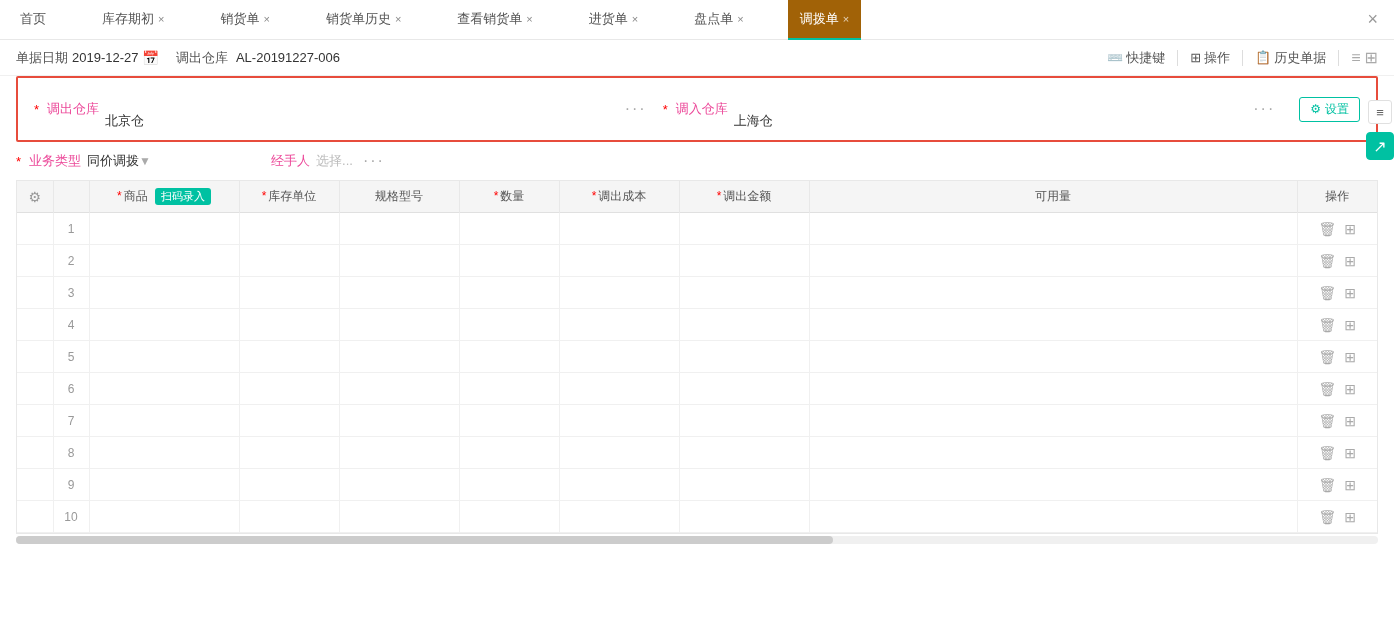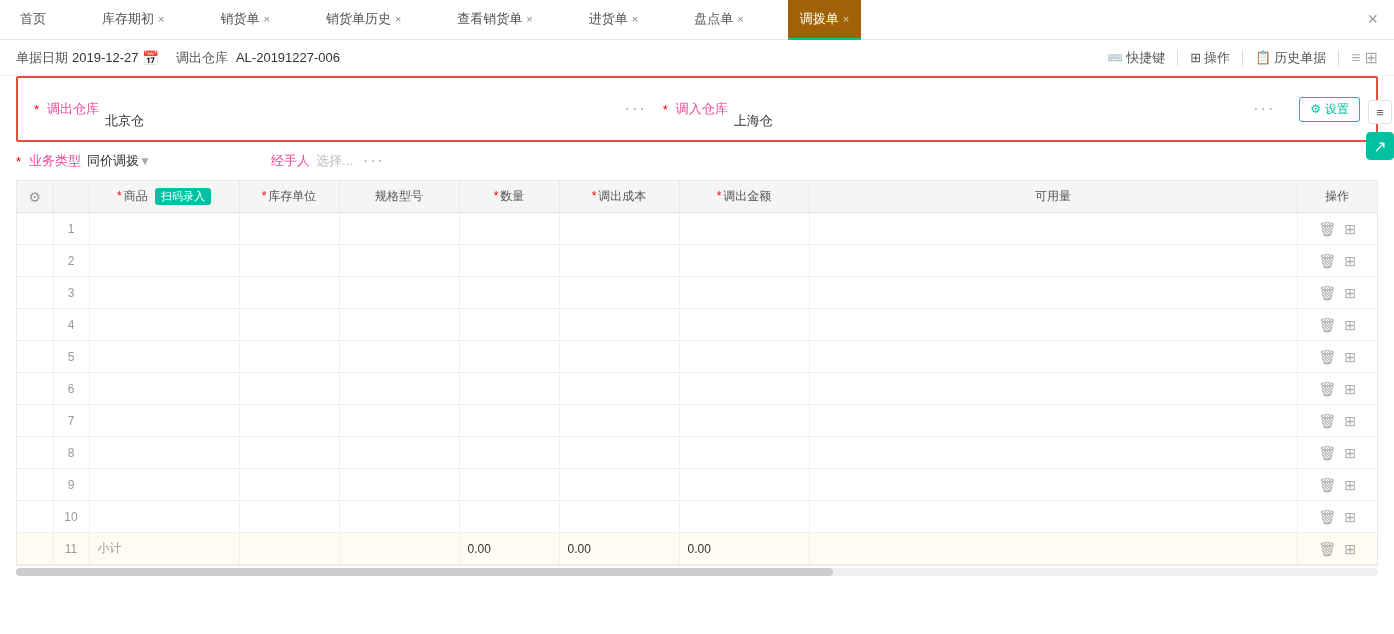--- a/index.html
+++ b/index.html
@@ -591,37 +591,20 @@
       <td></td>
       <td></td>
       <td></td>
       <td>
         <div class="action-cell">
           <span class="action-icon">🗑</span>
           <span class="action-icon">⊞</span>
         </div>
       </td>
     </tr>
-            <tr class="subtotal-row">
-      <td class="row-num"></td>
-      <td class="row-num" style="color:#999;text-align:center;">11</td>
-      <td style="color:#999;">小计</td>
-      <td></td>
-      <td></td>
-      <td>0.00</td>
-      <td>0.00</td>
-      <td>0.00</td>
-      <td></td>
-      <td>
-        <div class="action-cell">
-          <span class="action-icon">🗑</span>
-          <span class="action-icon">⊞</span>
-        </div>
-      </td>
-    </tr>
           </tbody>
       </table>
     </div>
 
     <div class="scrollbar-area" style="margin-top:2px;">
       <div class="scrollbar-thumb"></div>
     </div>
   </div>
 </div>
 

